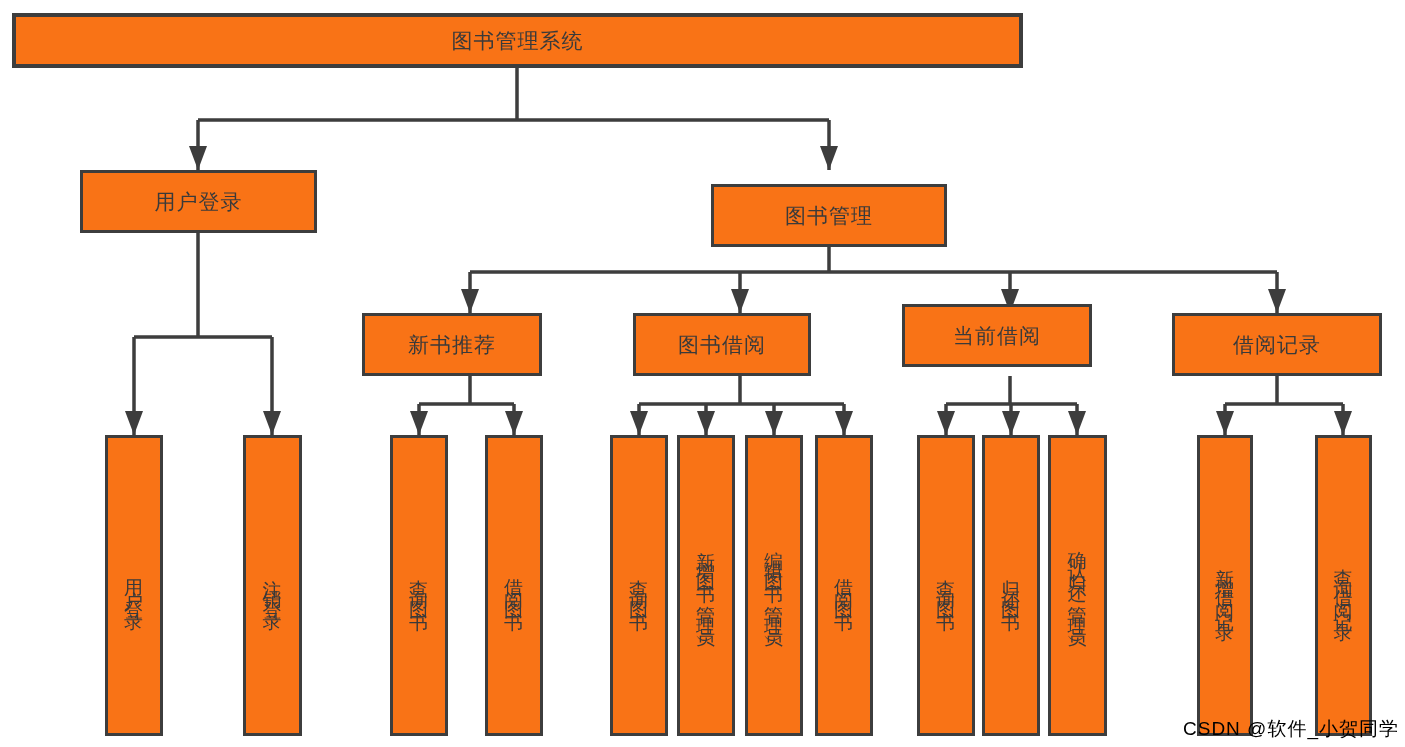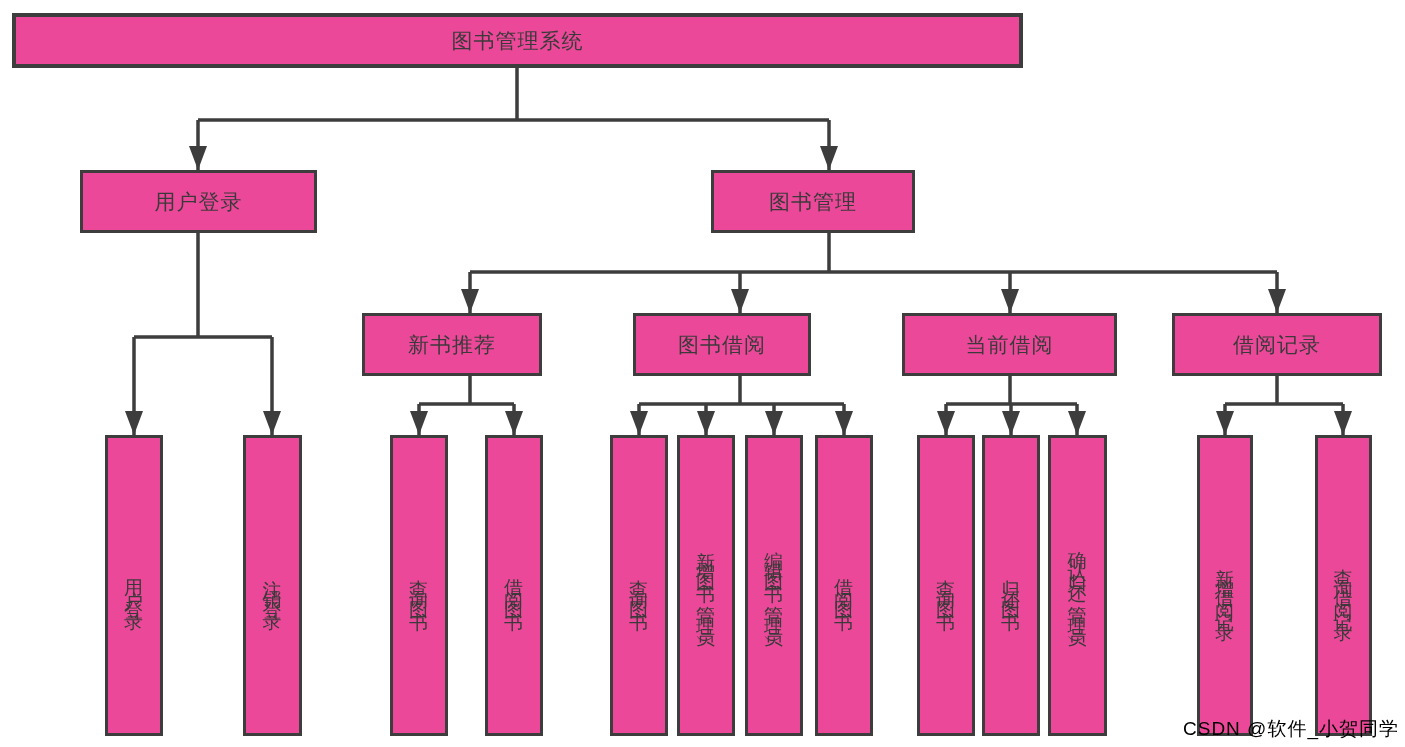--- a/index.html
+++ b/index.html
@@ -3,21 +3,21 @@
 <meta charset="utf-8">
 <style>
   html,body{margin:0;padding:0;background:#ffffff;}
   body{
     width:1405px;height:747px;position:relative;overflow:hidden;
     font-family:"Liberation Sans","DejaVu Sans",sans-serif;
   }
   .stage{position:absolute;inset:0;}
   svg.wires{position:absolute;left:0;top:0;z-index:1;}
   .node{
-    position:absolute;box-sizing:border-box;background:#ec4899;
+    position:absolute;box-sizing:border-box;background:#f97316;
     border:3px solid #3d3d3d;display:flex;align-items:center;justify-content:center;
     color:#3a3a3a;z-index:2;
   }
   .node.root{border-width:4px;}
   .hl{font-size:21px;letter-spacing:1px;white-space:nowrap;}
   .vl{
     writing-mode:vertical-rl;text-orientation:mixed;
     font-size:19px;letter-spacing:11px;line-height:1;white-space:nowrap;
   }
   .watermark{
@@ -73,31 +73,31 @@
     </g>
   </svg>
 
   <div class="node root" style="left:12px;top:13px;width:1011px;height:55px">
     <span class="hl">图书管理系统</span>
   </div>
 
   <div class="node" style="left:80px;top:170px;width:237px;height:63px">
     <span class="hl">用户登录</span>
   </div>
-  <div class="node" style="left:711px;top:170px;width:204px;height:63px">
+  <div class="node" style="left:711px;top:184px;width:236px;height:63px">
     <span class="hl">图书管理</span>
   </div>
 
   <div class="node" style="left:362px;top:313px;width:180px;height:63px">
     <span class="hl">新书推荐</span>
   </div>
   <div class="node" style="left:633px;top:313px;width:178px;height:63px">
     <span class="hl">图书借阅</span>
   </div>
-  <div class="node" style="left:902px;top:313px;width:215px;height:63px">
+  <div class="node" style="left:902px;top:304px;width:190px;height:63px">
     <span class="hl">当前借阅</span>
   </div>
   <div class="node" style="left:1172px;top:313px;width:210px;height:63px">
     <span class="hl">借阅记录</span>
   </div>
 
   <div class="node" style="left:105px;top:435px;width:58px;height:301px">
     <span class="vl">用户登录</span>
   </div>
   <div class="node" style="left:243px;top:435px;width:59px;height:301px">

